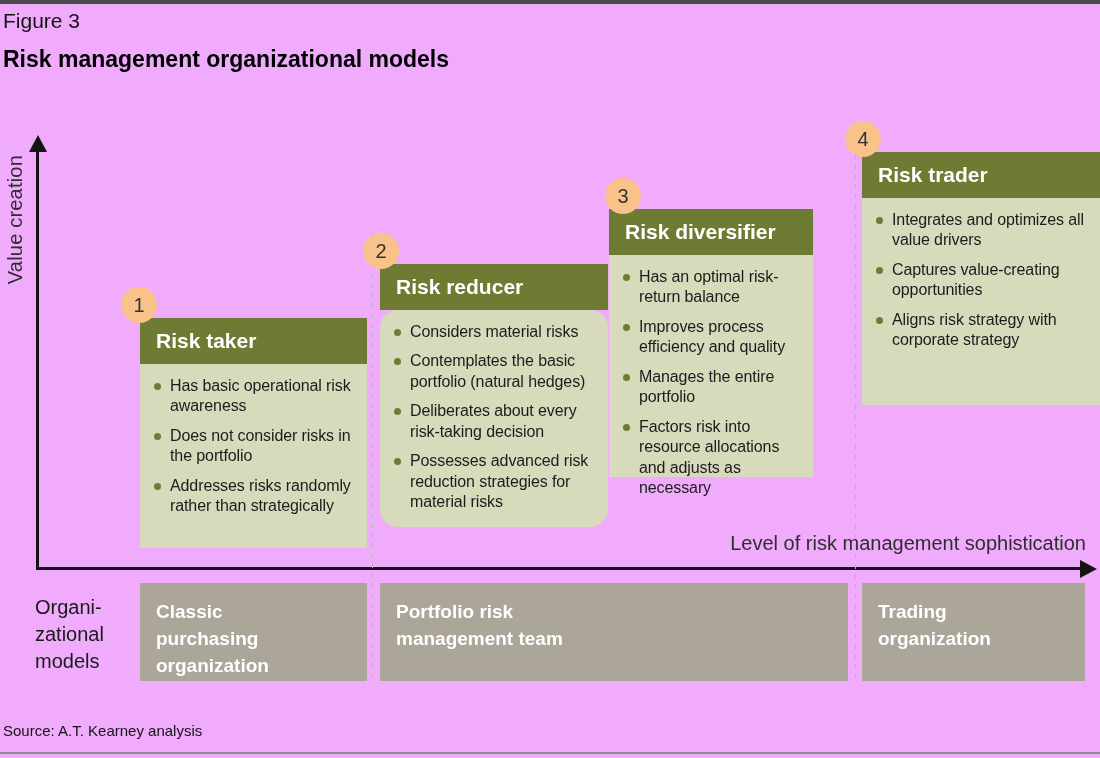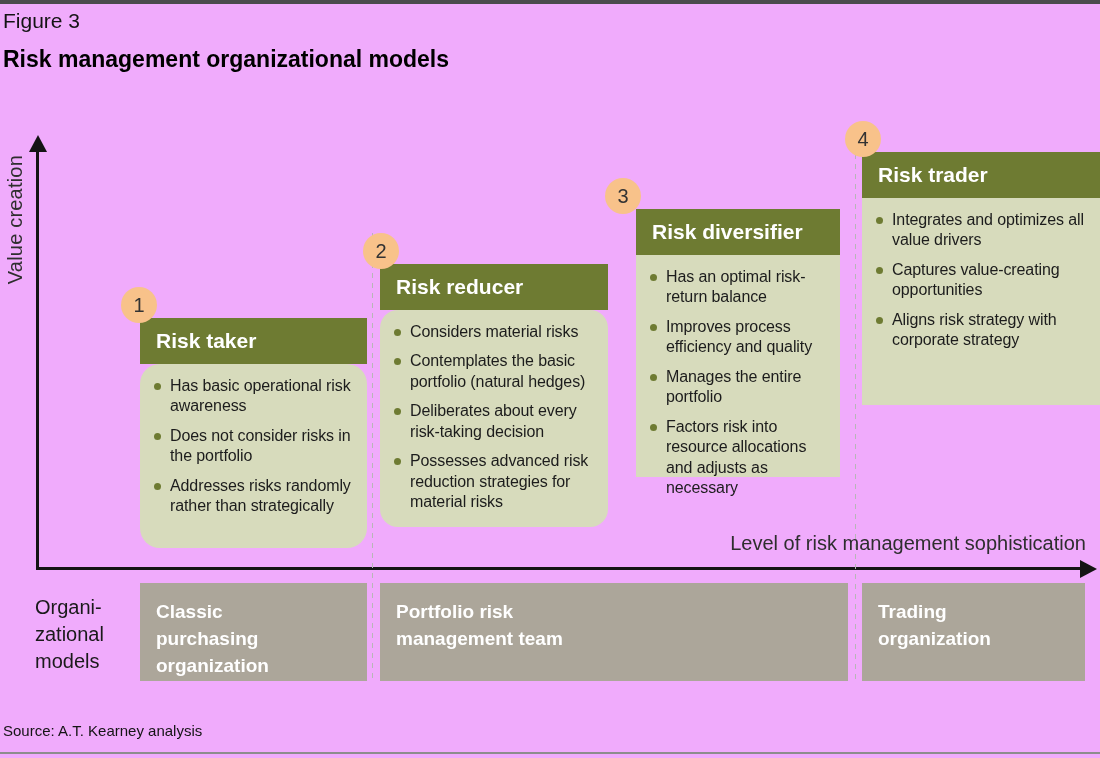--- a/index.html
+++ b/index.html
@@ -69,21 +69,21 @@
   <div class="x-axis-label">Level of risk management sophistication</div>
 
   <div class="dash" style="left:372px;top:233px;height:450px;"></div>
   <div class="dash" style="left:855px;top:124px;height:559px;"></div>
 
   <div class="badge" style="left:121px;top:287px;">
     <span>1</span>
   </div>
   <div class="stage" style="left:140px;top:318px;width:227px;">
     <div class="stage-header">Risk taker</div>
-    <div class="stage-body" style="height:184px;border-radius:20px;">
+    <div class="stage-body" style="height:184px;">
       <ul>
         <li>Has basic operational risk awareness</li>
         <li>Does not consider risks in the portfolio</li>
         <li>Addresses risks randomly rather than strategically</li>
       </ul>
     </div>
   </div>
 
   <div class="badge" style="left:363px;top:233px;">
     <span>2</span>
@@ -96,21 +96,21 @@
         <li>Contemplates the basic portfolio (natural hedges)</li>
         <li>Deliberates about every risk-taking decision</li>
         <li>Possesses advanced risk reduction strategies for material risks</li>
       </ul>
     </div>
   </div>
 
   <div class="badge" style="left:605px;top:178px;">
     <span>3</span>
   </div>
-  <div class="stage" style="left:636px;top:209px;width:204px;">
+  <div class="stage" style="left:609px;top:209px;width:204px;">
     <div class="stage-header">Risk diversifier</div>
     <div class="stage-body" style="height:222px;">
       <ul>
         <li>Has an optimal risk-return balance</li>
         <li>Improves process efficiency and quality</li>
         <li>Manages the entire portfolio</li>
         <li>Factors risk into resource allocations and adjusts as necessary</li>
       </ul>
     </div>
   </div>

